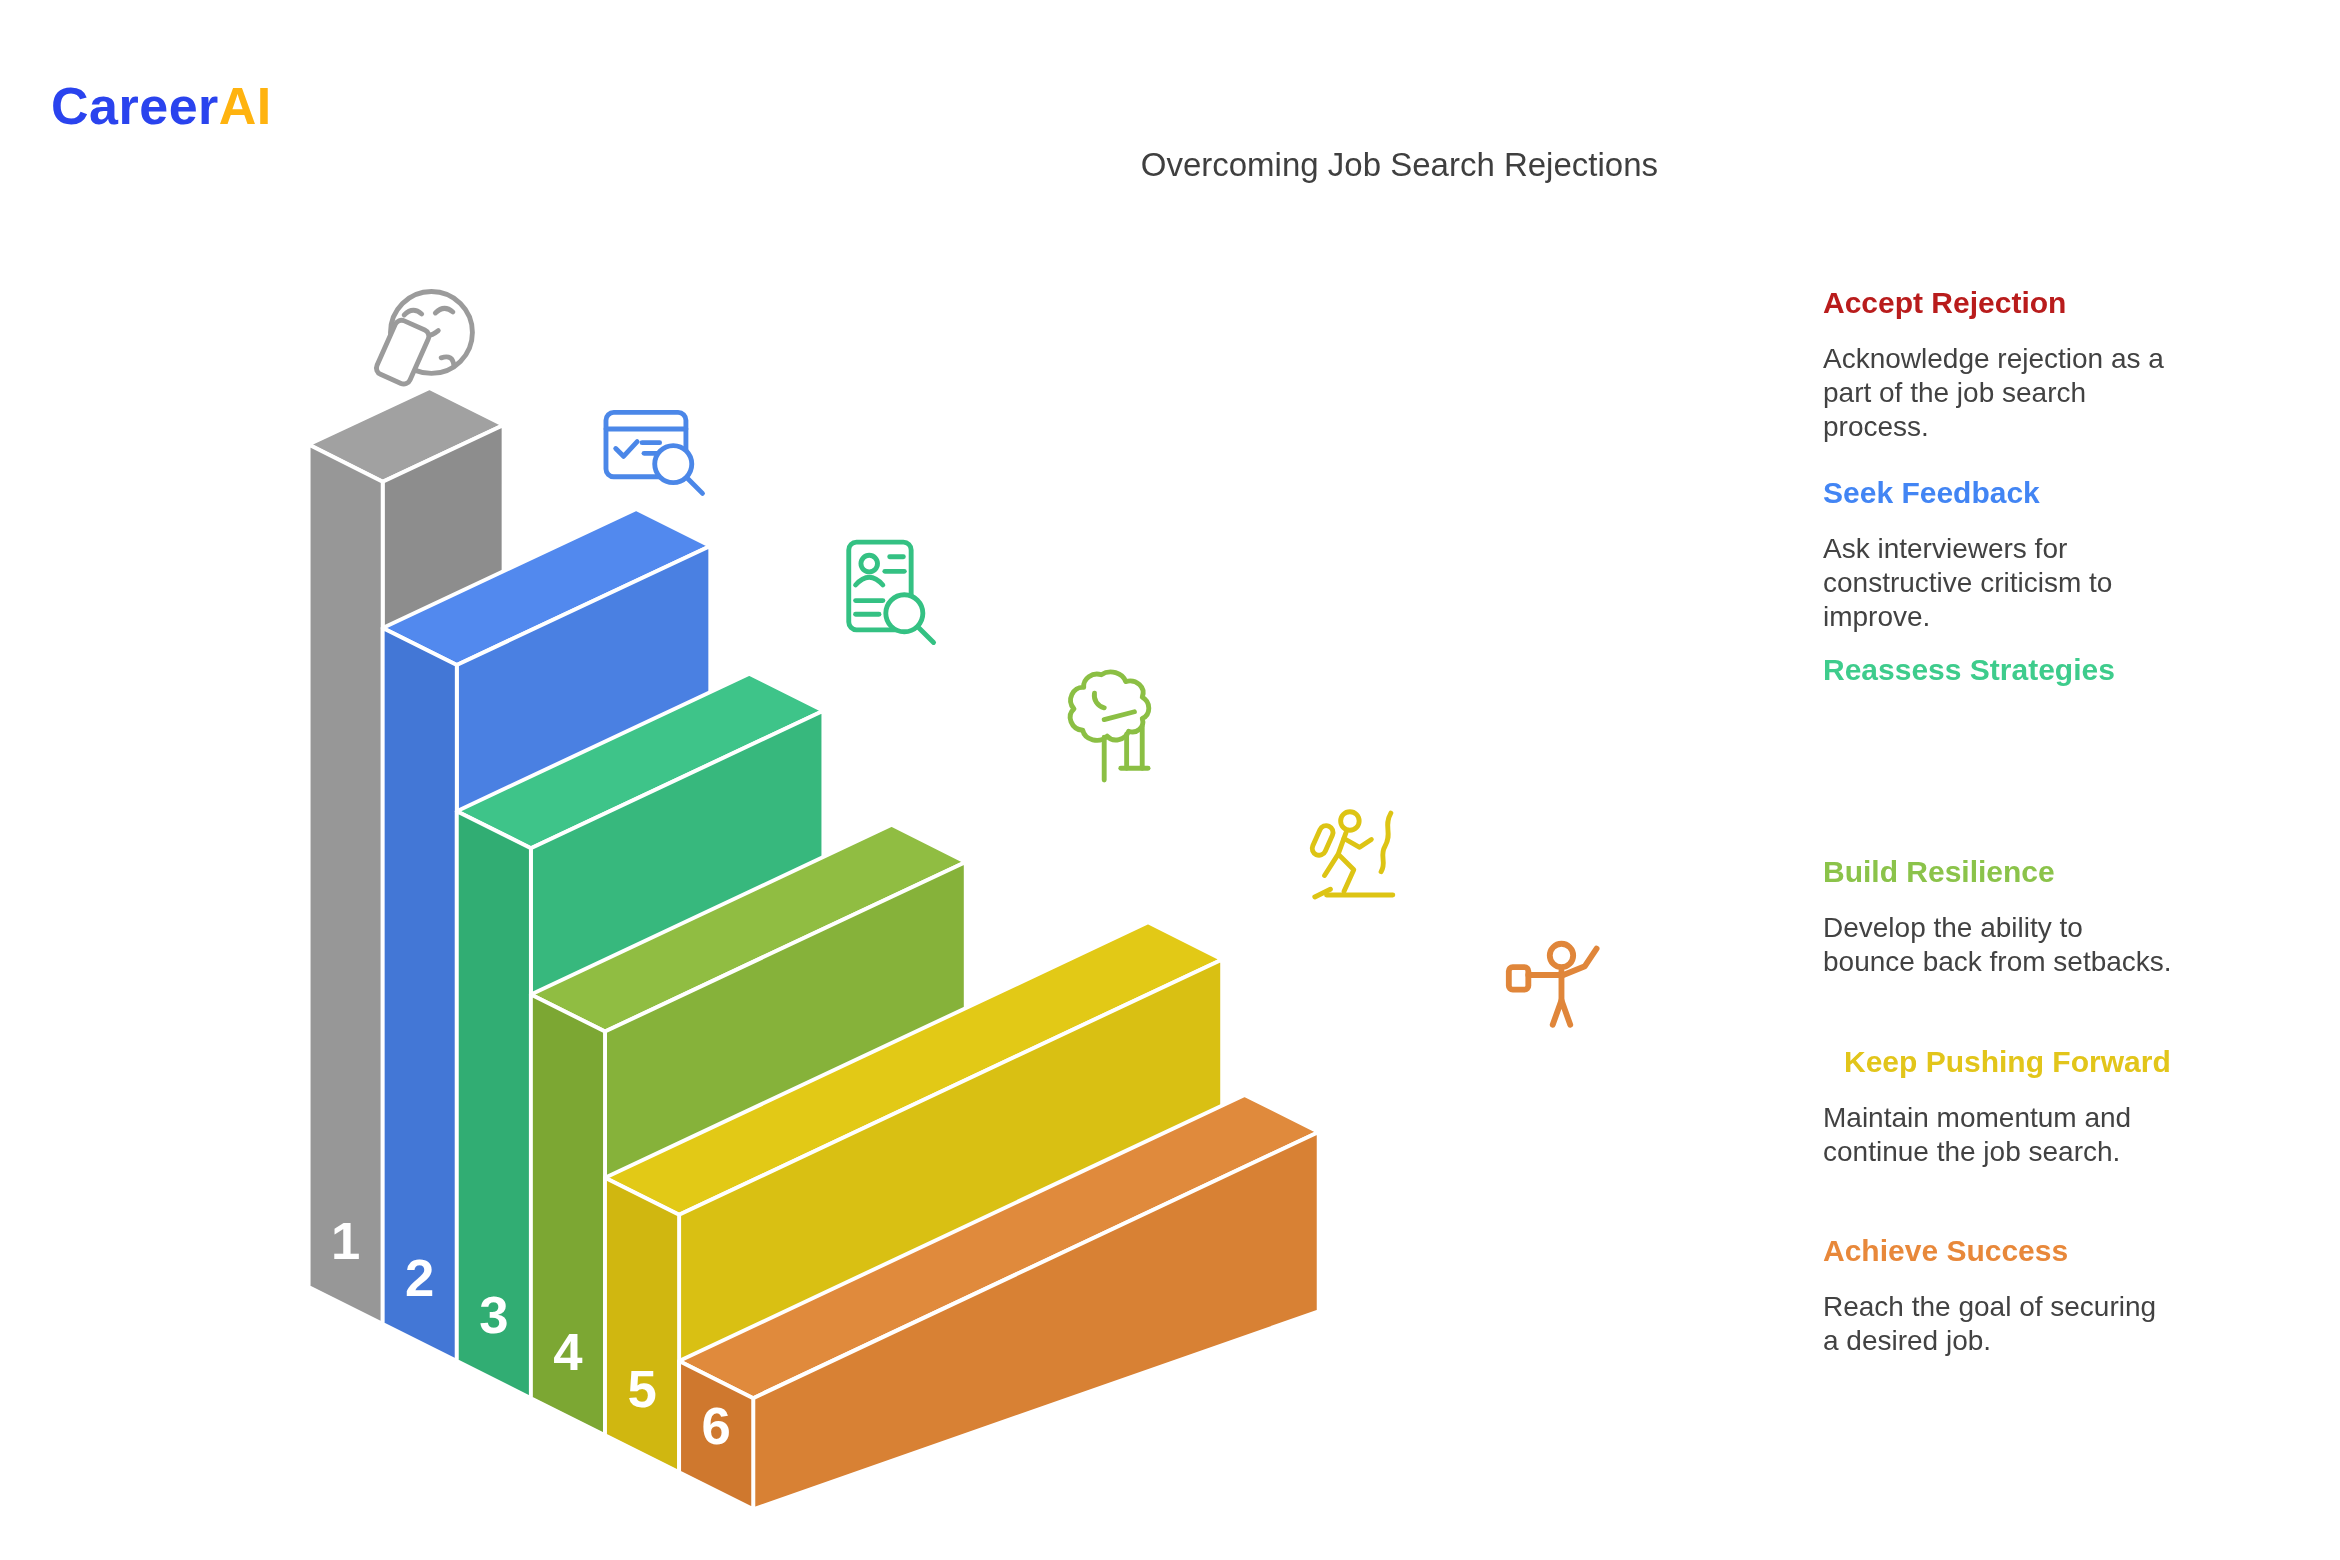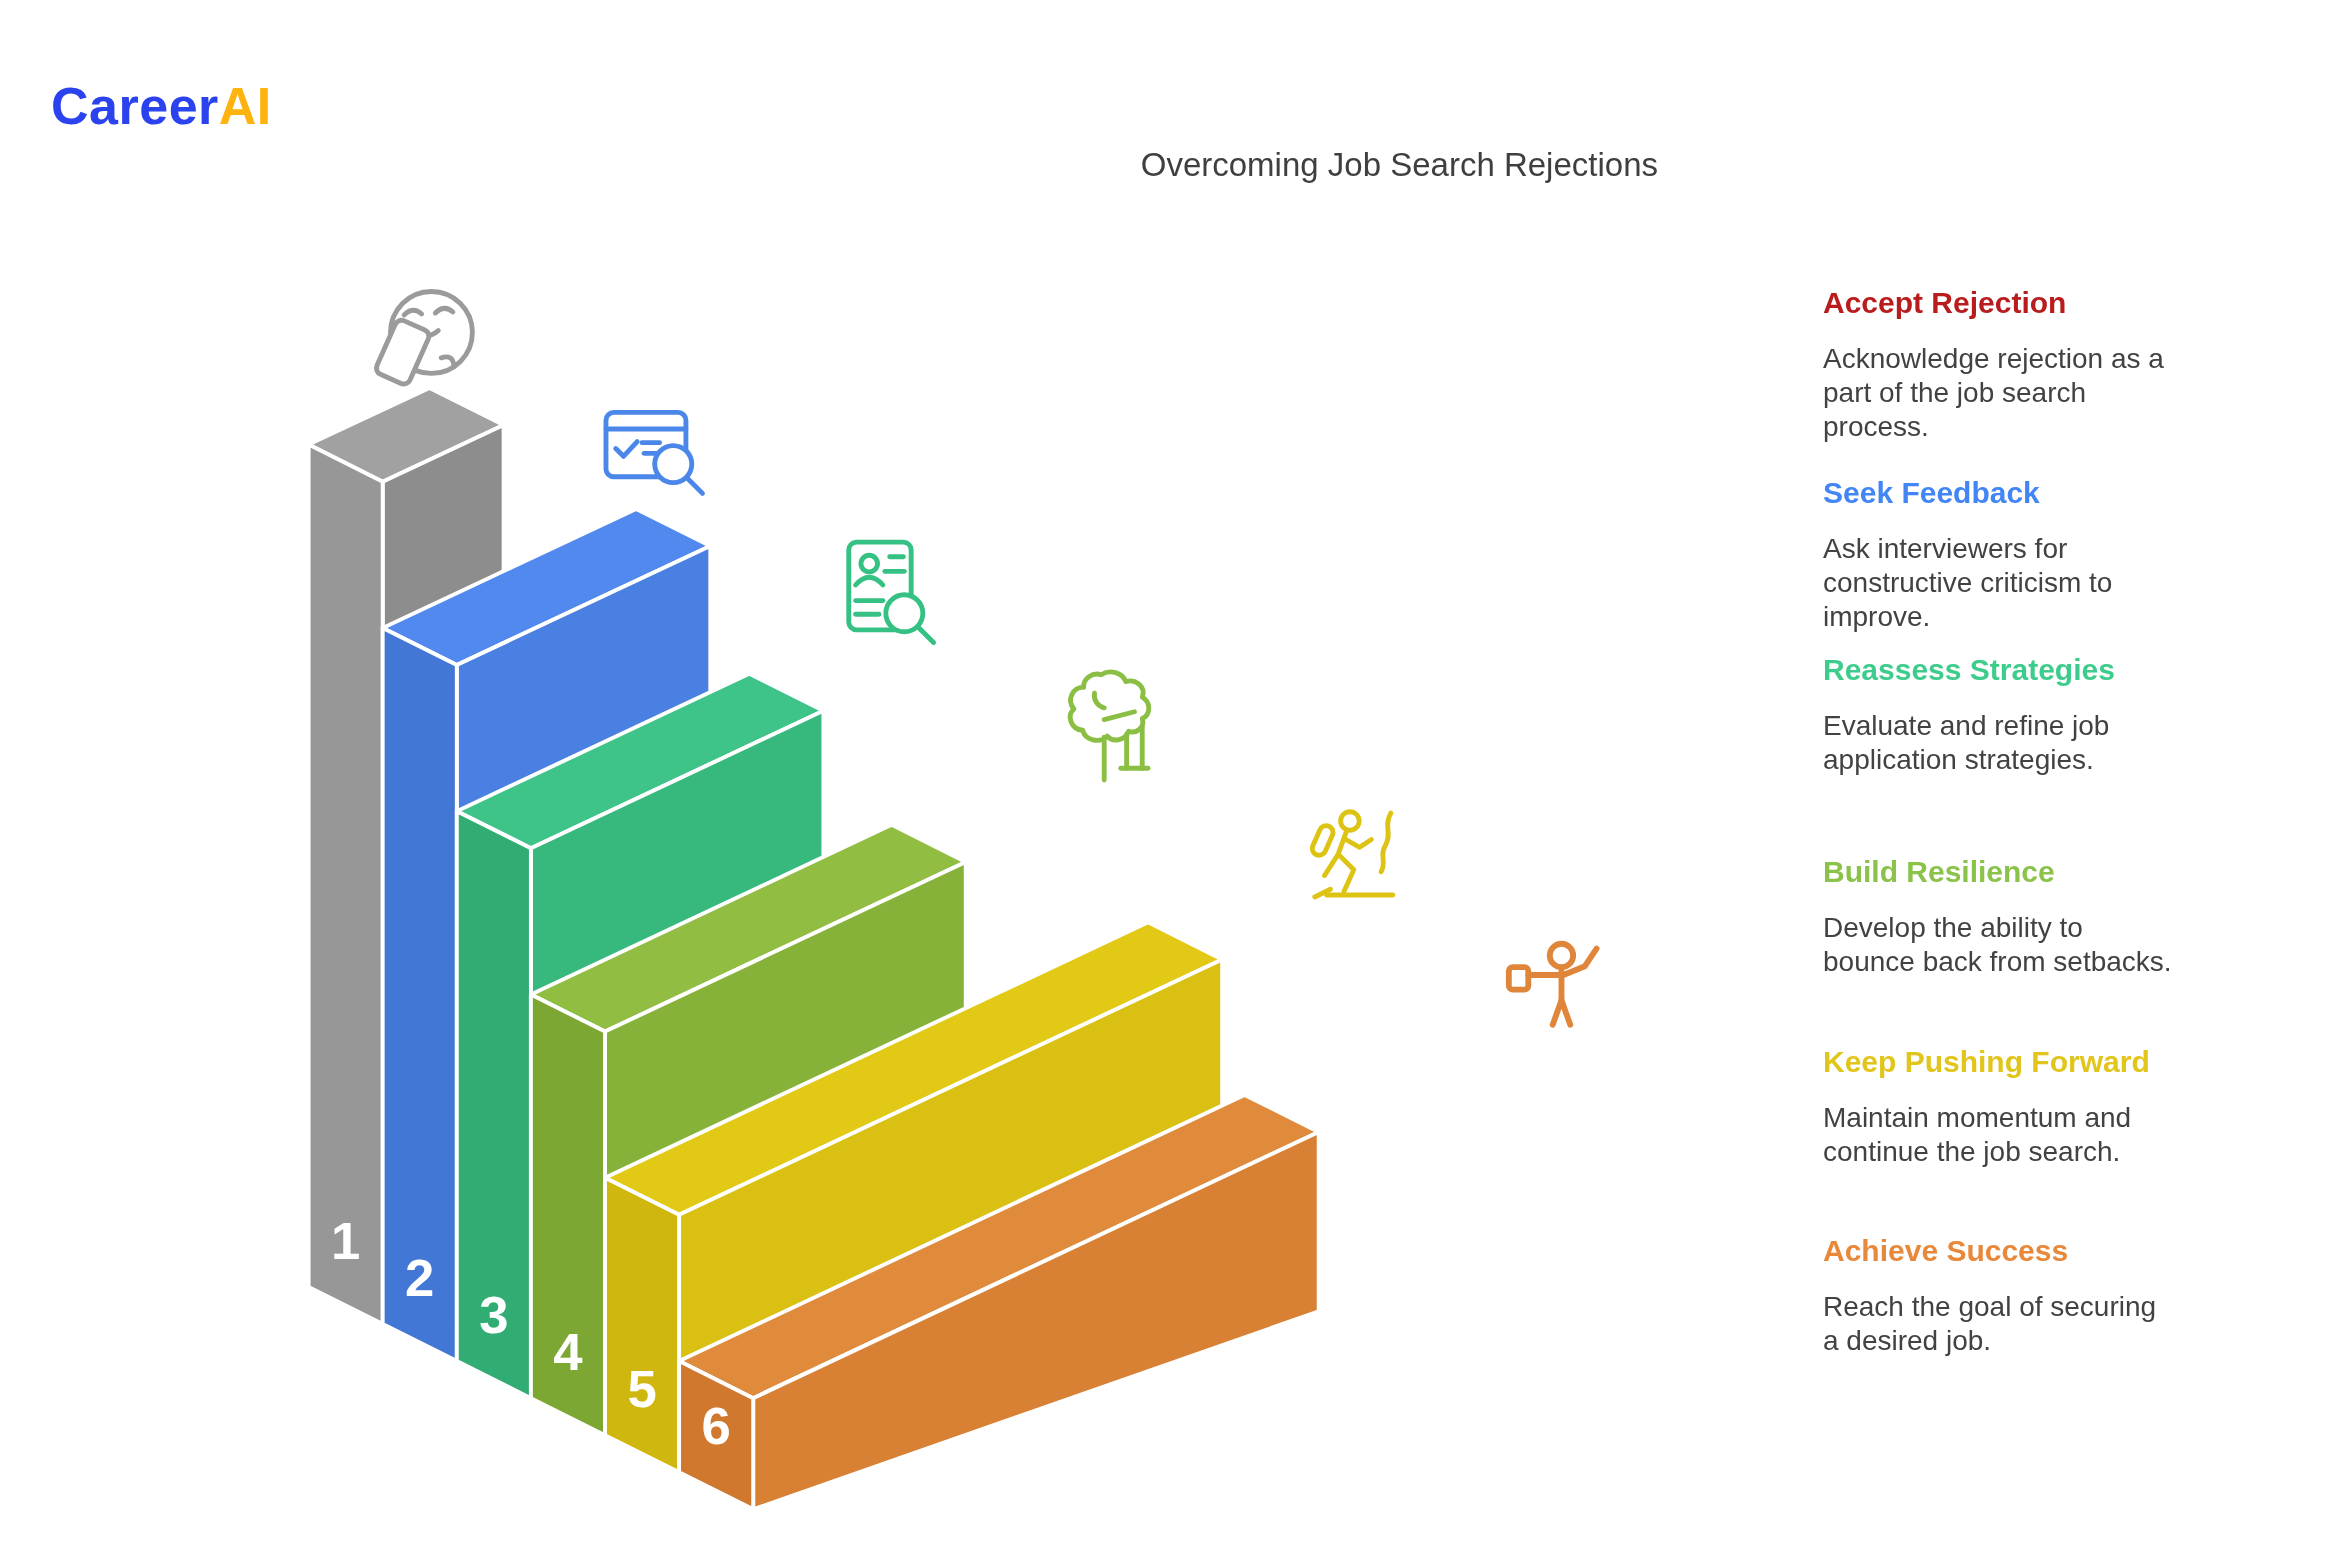--- a/index.html
+++ b/index.html
@@ -150,30 +150,29 @@
     <p>Acknowledge rejection as a part of the job search process.</p>
   </div>
 
   <div class="panel-item" style="top:475px">
     <h2 style="color: rgb(66, 133, 244);">Seek Feedback</h2>
     <p>Ask interviewers for constructive criticism to improve.</p>
   </div>
 
   <div class="panel-item" style="top:652px">
     <h2 style="color: rgb(62, 204, 140);">Reassess Strategies</h2>
-    <p>Evaluate and refine job application strategies.</p>
   </div>
 
   <div class="panel-item" style="top:854px">
     <h2 style="color: rgb(139, 195, 74);">Build Resilience</h2>
     <p>Develop the ability to bounce back from setbacks.</p>
   </div>
 
   <div class="panel-item" style="top:1044px">
-    <h2 style="color: rgb(226, 197, 26);">Keep Pushing Forward</h2>
+    <h2 style="color: rgb(226, 197, 26); margin-left: 21px;">Keep Pushing Forward</h2>
     <p>Maintain momentum and continue the job search.</p>
   </div>
 
   <div class="panel-item" style="top:1233px">
     <h2 style="color: rgb(232, 136, 58);">Achieve Success</h2>
     <p>Reach the goal of securing a desired job.</p>
   </div>
 
 </div>
 

